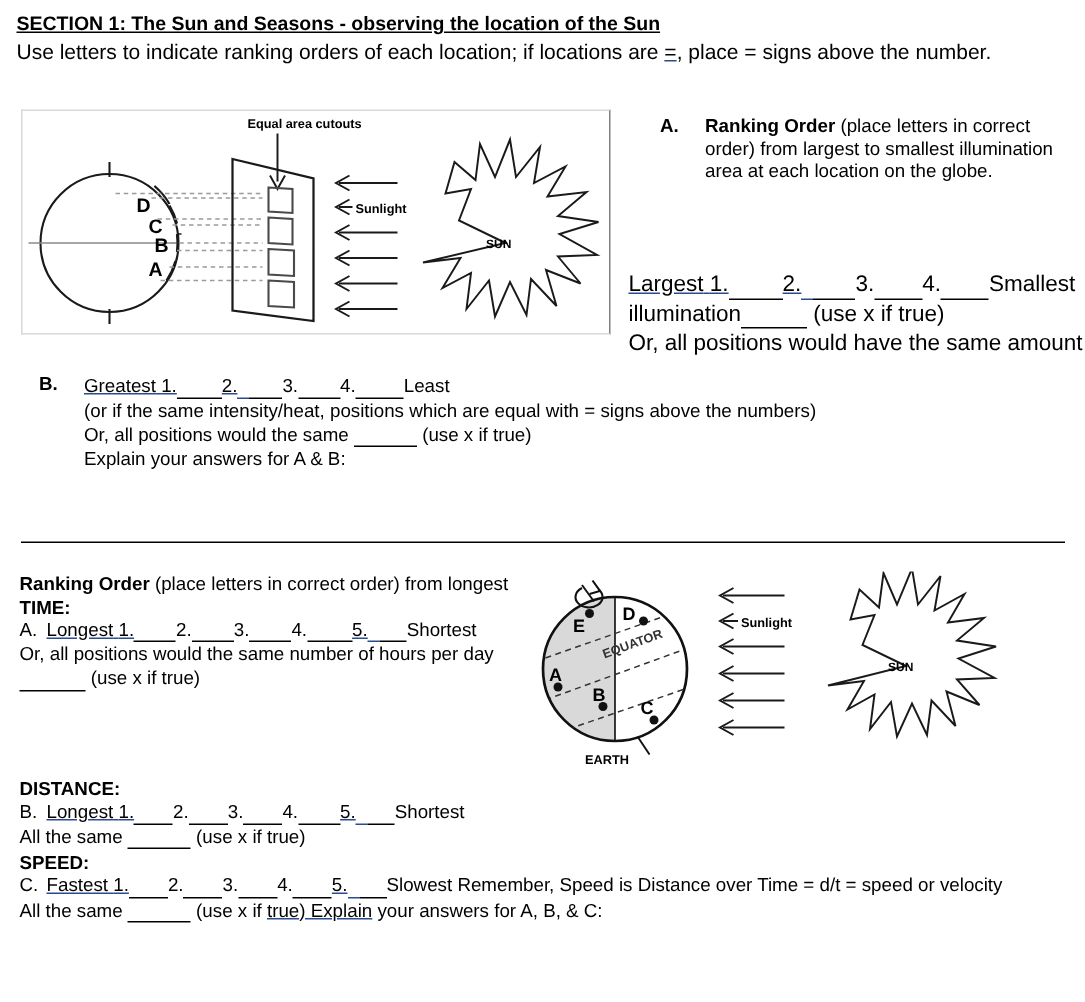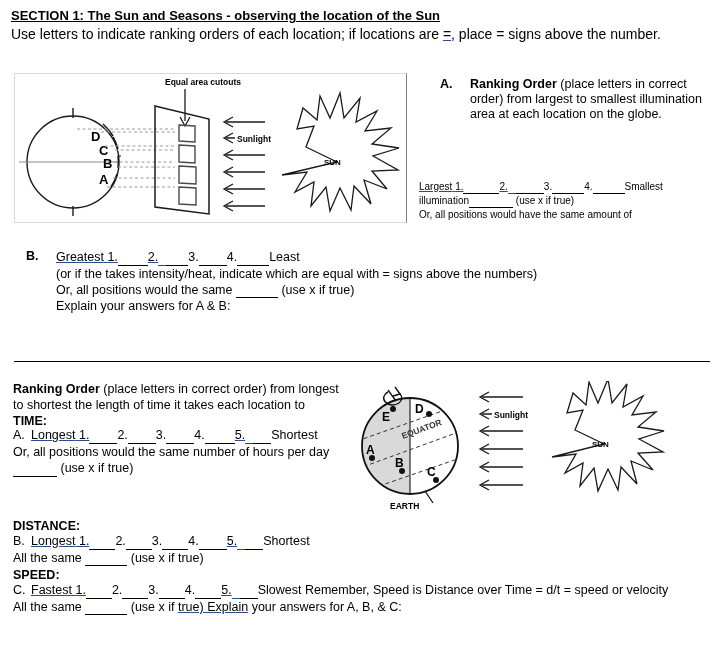--- a/index.html
+++ b/index.html
@@ -27,21 +27,21 @@
     border:1px solid #d8d8d8;border-right:1px solid #808080;
     box-sizing:border-box;background:#fff;
   }
   .diagram-box svg{display:block;}
 
   
   .blockA{position:absolute;left:440px;top:77px;width:270px;}
   .blockA .lettr{position:absolute;left:0;top:0;font-weight:bold;}
   .blockA .body{margin-left:30px;}
   .bold{font-weight:bold;}
-  .blockA-rank{position:absolute;left:419px;top:180px;width:300px;font-size:10px;}
+  .blockA-rank{position:absolute;left:419px;top:180px;width:300px;font-size:15px;}
   .ln{display:inline-block;border-bottom:1px solid #000;}
   .ln-b{display:inline-block;border-bottom:1.4px solid #2a4b8d;}
   .u-sl{text-decoration:underline;text-decoration-color:#2a4b8d;}
 
   
   .blockB{position:absolute;left:26px;top:249px;width:690px;}
   .blockB .lettr{position:absolute;left:0;top:0;font-weight:bold;}
   .blockB .body{margin-left:30px;}
   .rowline{white-space:nowrap;margin-top:1px;}
 
@@ -157,31 +157,30 @@
   <div class="blockA-rank">
     <div class="rowline"><span class="u-sl">Largest</span><span class="u-sl">&nbsp;</span><span class="u-sl">1.</span><span class="ln" style="width:36px">&nbsp;</span><span class="u-sl">2.</span><span class="ln-b" style="width:8px">&nbsp;</span><span class="ln" style="width:28px">&nbsp;</span><span>3.</span><span class="ln" style="width:32px">&nbsp;</span><span>4.</span><span class="ln" style="width:32px">&nbsp;</span><span>Smallest</span></div>
     <div class="rowline"><span>illumination</span><span class="ln" style="width:44px">&nbsp;</span><span> (use x if true)</span></div>
     <div class="rowline">Or, all positions would have the same amount of</div>
   </div>
 
   <div class="blockB">
     <span class="lettr">B.</span>
     <div class="body">
       <div class="rowline"><span class="u-sl">Greatest</span><span class="u-sl">&nbsp;</span><span class="u-sl">1.</span><span class="ln" style="width:30px">&nbsp;</span><span class="u-sl">2.</span><span class="ln-b" style="width:8px">&nbsp;</span><span class="ln" style="width:22px">&nbsp;</span><span>3.</span><span class="ln" style="width:28px">&nbsp;</span><span>4.</span><span class="ln" style="width:32px">&nbsp;</span><span>Least</span></div>
-      <div class="rowline">(or if the takes intensity/heat, indicate which are equal with = signs above the numbers)</div>
+      <div class="rowline">(or if the same intensity/heat, positions which are equal with = signs above the numbers)</div>
       <div class="rowline"><span>Or, all positions would the same </span><span class="ln" style="width:42px">&nbsp;</span><span> (use x if true)</span></div>
       <div class="rowline">Explain your answers for A &amp; B:</div>
     </div>
   </div>
 
   <div class="divider"></div>
 
   <div class="blockC">
     <div class="rowline"><span class="bold">Ranking Order</span><span> (place letters in correct order) from longest</span></div>
-    <div class="rowline">to shortest the length of time it takes each location to</div>
 
     <div class="sechead">TIME:</div>
     <div class="itm"><span class="lbl">A.</span><span class="u-sl">Longest</span><span class="u-sl">&nbsp;</span><span class="u-sl">1.</span><span class="ln" style="width:28px">&nbsp;</span><span>2.</span><span class="ln" style="width:28px">&nbsp;</span><span>3.</span><span class="ln" style="width:28px">&nbsp;</span><span>4.</span><span class="ln" style="width:30px">&nbsp;</span><span class="u-sl">5.</span><span class="ln-b" style="width:8px">&nbsp;</span><span class="ln" style="width:18px">&nbsp;</span><span>Shortest</span></div>
     <div class="rowline">Or, all positions would the same number of hours per day</div>
     <div class="rowline"><span class="ln" style="width:44px">&nbsp;</span><span> (use x if true)</span></div>
   </div>
 
   <div class="blockD">
     <div class="sechead">DISTANCE:</div>
     <div class="itm"><span class="lbl">B.</span><span class="u-sl">Longest</span><span class="u-sl">&nbsp;</span><span class="u-sl">1.</span><span class="ln" style="width:26px">&nbsp;</span><span>2.</span><span class="ln" style="width:26px">&nbsp;</span><span>3.</span><span class="ln" style="width:26px">&nbsp;</span><span>4.</span><span class="ln" style="width:28px">&nbsp;</span><span class="u-sl">5.</span><span class="ln-b" style="width:8px">&nbsp;</span><span class="ln" style="width:18px">&nbsp;</span><span>Shortest</span></div>

